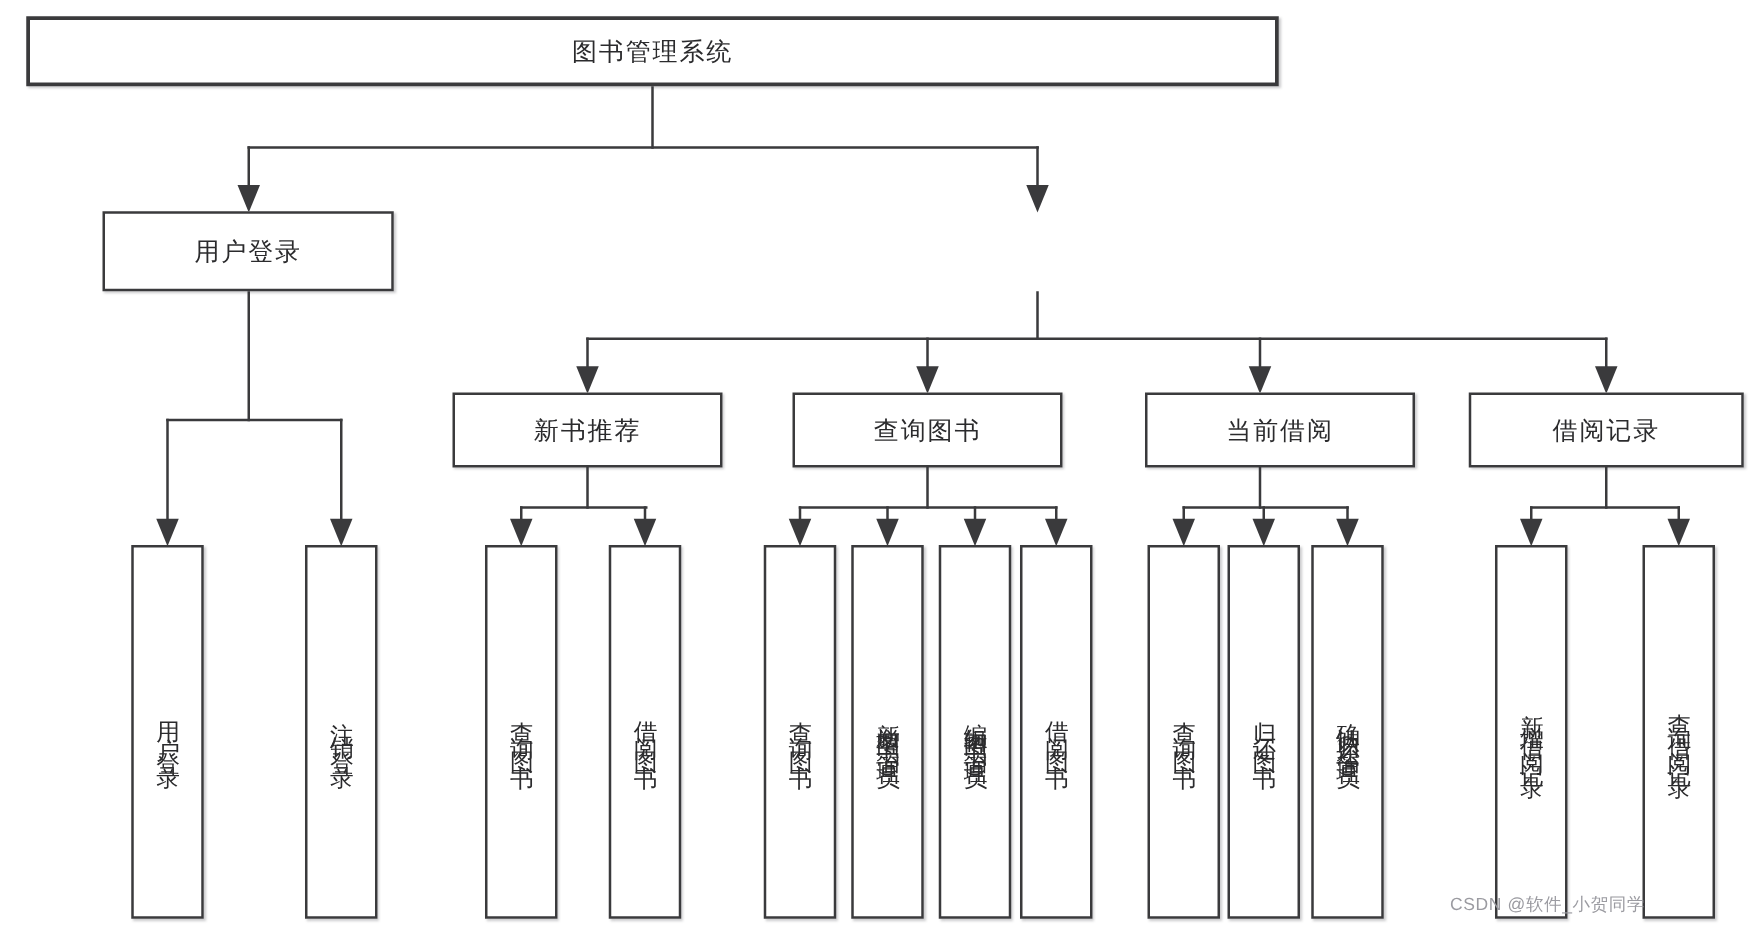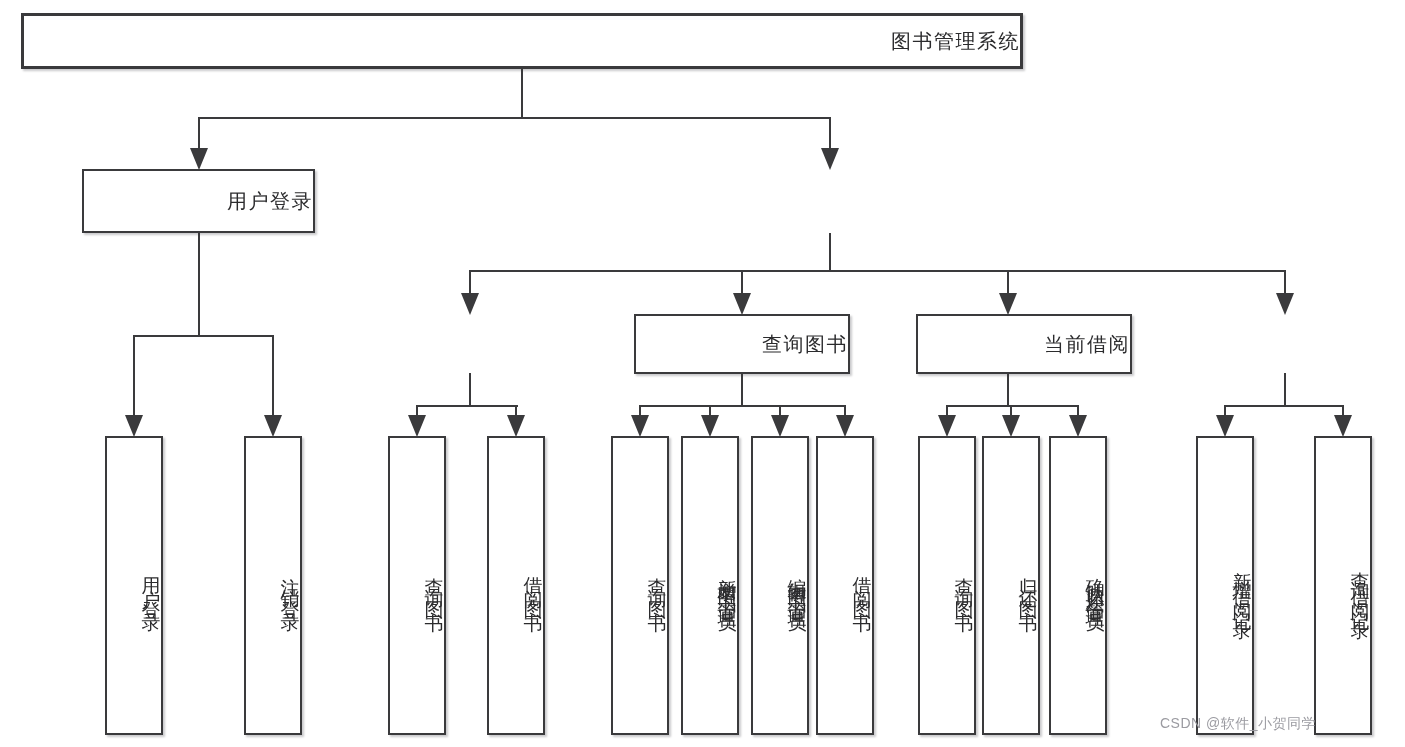--- a/index.html
+++ b/index.html
@@ -16,21 +16,21 @@
     font-family:"Liberation Sans","DejaVu Sans",sans-serif;
     color:var(--text);
     overflow:hidden;
   }
   
   .box{
     position:absolute;
     box-sizing:border-box;
     background:#fff;
     border:2.5px solid var(--line);
-    display:flex;align-items:center;justify-content:flex-end;
+    display:flex;align-items:center;justify-content:center;
     box-shadow:1.5px 1.5px 2px rgba(70,70,75,0.28);
   }
   .box.root{border-width:3px;}
   .hlabel{
     font-size:20px;
     letter-spacing:1.5px;
     color:var(--text);
     white-space:nowrap;
   }
   
@@ -94,25 +94,31 @@
   <div class="hline" style="left:469px;top:270px;width:817px;"></div>
   <div class="vline" style="left:469px;top:270px;height:25px;"></div>
   <div class="arr" style="left:461px;top:293px;"></div>
   <div class="vline" style="left:741px;top:270px;height:25px;"></div>
   <div class="arr" style="left:733px;top:293px;"></div>
   <div class="vline" style="left:1007px;top:270px;height:25px;"></div>
   <div class="arr" style="left:999px;top:293px;"></div>
   <div class="vline" style="left:1284px;top:270px;height:25px;"></div>
   <div class="arr" style="left:1276px;top:293px;"></div>
 
+  <div class="box" style="left:362px;top:314px;width:216px;height:60px;">
+    <span class="hlabel">新书推荐</span>
+  </div>
   <div class="box" style="left:634px;top:314px;width:216px;height:60px;">
     <span class="hlabel">查询图书</span>
   </div>
   <div class="box" style="left:900px;top:314px;width:216px;height:60px;margin-left:16px;">
     <span class="hlabel">当前借阅</span>
+  </div>
+  <div class="box" style="left:1175px;top:314px;width:220px;height:60px;">
+    <span class="hlabel">借阅记录</span>
   </div>
 
   <div class="vline" style="left:469px;top:373px;height:34px;"></div>
   <div class="hline" style="left:416px;top:405px;width:102px;"></div>
   <div class="vline" style="left:416px;top:405px;height:12px;"></div>
   <div class="arr" style="left:408px;top:415px;"></div>
   <div class="vline" style="left:515px;top:405px;height:12px;"></div>
   <div class="arr" style="left:507px;top:415px;"></div>
 
   <div class="vline" style="left:741px;top:373px;height:34px;"></div>

